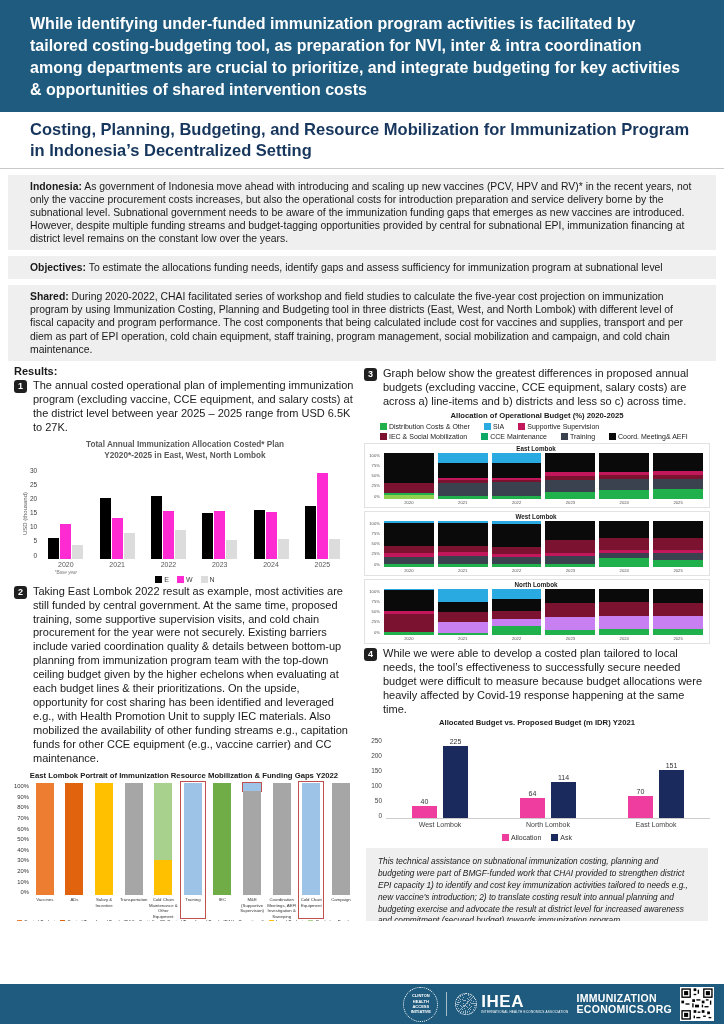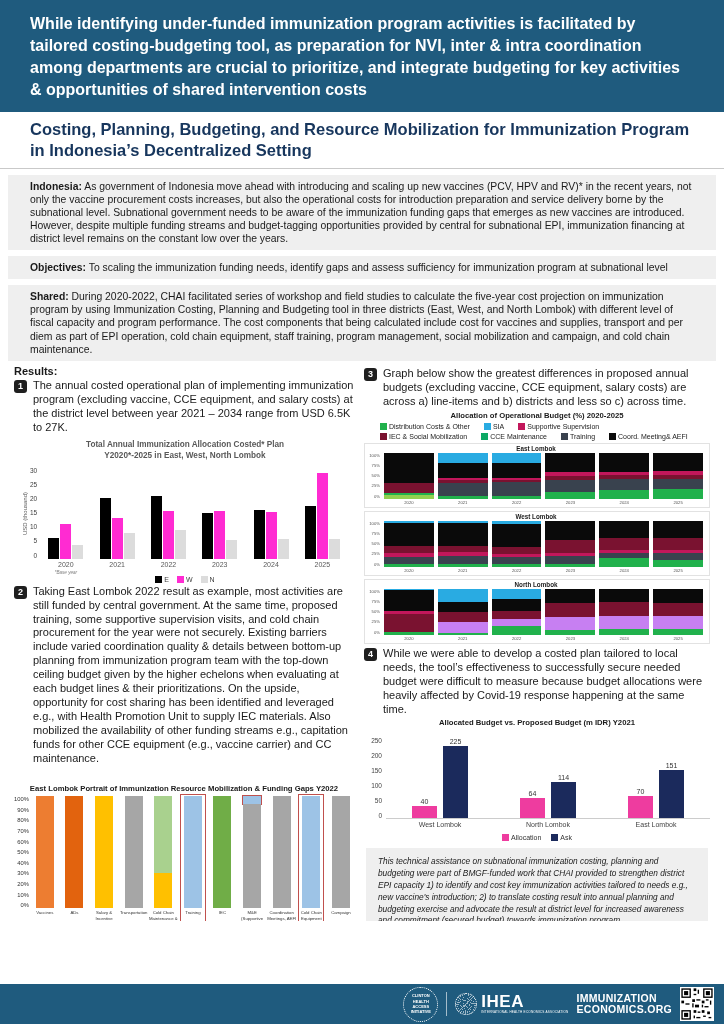--- a/index.html
+++ b/index.html
@@ -38,21 +38,21 @@
   .c1-plot { flex:1; height:92px; display:flex; justify-content:space-around; align-items:flex-end; }
   .c1-group { position:relative; height:100%; display:flex; align-items:flex-end; }
   .c1-bars { display:flex; align-items:flex-end; gap:1px; height:100%; }
   .c1-bar { width:11px; }
   .c1-xl { position:absolute; top:100%; left:50%; transform:translateX(-50%);
            margin-top:2px; font-size:7px; color:#595959; }
   .c1-bn { position:absolute; top:100%; left:50%; transform:translateX(-50%);
            margin-top:11px; font-size:4.6px; font-style:italic; color:#808080; white-space:nowrap; }
   .c1-legend { display:flex; justify-content:center; gap:8px; font-size:7px; margin-top:17px; color:#404040;}
   
-  .chart2 { margin-top:18px; }
+  .chart2 { margin-top:5px; }
   .c2-title { font-weight:bold; font-size:7.7px; text-align:center; color:#1a1a1a; }
   .c2-area { display:flex; margin-top:3px; }
   .c2-yaxis { height:112px; display:flex; flex-direction:column; justify-content:space-between;
               align-items:flex-end; font-size:5.8px; color:#333; padding-right:3px; }
   .c2-plot { flex:1; display:flex; justify-content:space-between; height:112px; }
   .c2-col { position:relative; width:26px; height:100%; display:flex; flex-direction:column; }
   .c2-track { flex:1; width:18px; margin:0 auto; display:flex; flex-direction:column-reverse; }
   .c2-seg { width:100%; }
   .c2-seg.hl-top { box-shadow:0 0 0 1px #C0504D; }
   .c2-col.hl-full::after { content:''; position:absolute; inset:-2px 0 -24px 0;
@@ -129,36 +129,36 @@
 
 <div class="title">Costing, Planning, Budgeting, and Resource Mobilization for Immunization Program in Indonesia’s Decentralized Setting</div>
 
 <div class="boxes">
   <div class="graybox">
     <span class="lbl">Indonesia:</span>
     <span>As government of Indonesia move ahead with introducing and scaling up new vaccines (PCV, HPV and RV)* in the recent years, not only the vaccine procurement costs increases, but also the operational costs for introduction preparation and service delivery borne by the subnational level. Subnational government needs to be aware of the immunization funding gaps that emerges as new vaccines are introduced. However, despite multiple funding streams and budget-tagging opportunities provided by central for subnational EPI, immunization financing at district level remains on the constant low over the years.</span>
   </div>
   <div class="graybox">
     <span class="lbl">Objectives:</span>
-    <span>To scaling the immunization funding needs, identify gaps and assess sufficiency for immunization program at subnational level</span>
+    <span>To estimate the allocations funding needs, identify gaps and assess sufficiency for immunization program at subnational level</span>
   </div>
   <div class="graybox">
     <span class="lbl">Shared:</span>
     <span>During 2020-2022, CHAI facilitated series of workshop and field studies to calculate the five-year cost projection on immunization program by using Immunization Costing, Planning and Budgeting tool in  three districts (East, West, and North Lombok) with different level of fiscal capacity and program performance. The cost components that being calculated include cost for vaccines and supplies, transport and per diem as part of EPI operation, cold chain equipment, staff training, program management, social mobilization and campaign, and cold chain maintenance.</span>
   </div>
 </div>
 
 <div class="results-area">
 
   <div class="col-left">
     <div class="results-label">Results:</div>
 
     <div class="item">
       <div class="badge">1</div>
-      <div class="item-text">The annual costed operational plan of implementing immunization program (excluding vaccine, CCE equipment, and salary costs) at the district level between year 2021 – 2034 range from USD 6.5K to 27K.</div>
+      <div class="item-text">The annual costed operational plan of implementing immunization program (excluding vaccine, CCE equipment, and salary costs) at the district level between year 2025 – 2025 range from USD 6.5K to 27K.</div>
     </div>
 
     <div class="chart1">
       <div class="c1-title">
         <div>Total Annual Immunization Allocation Costed* Plan</div>
         <div>Y2020*-2025  in East, West, North Lombok</div>
       </div>
       <div class="c1-area">
         <div class="c1-ylab">USD (thousand)</div>
         <div class="c1-yaxis">

